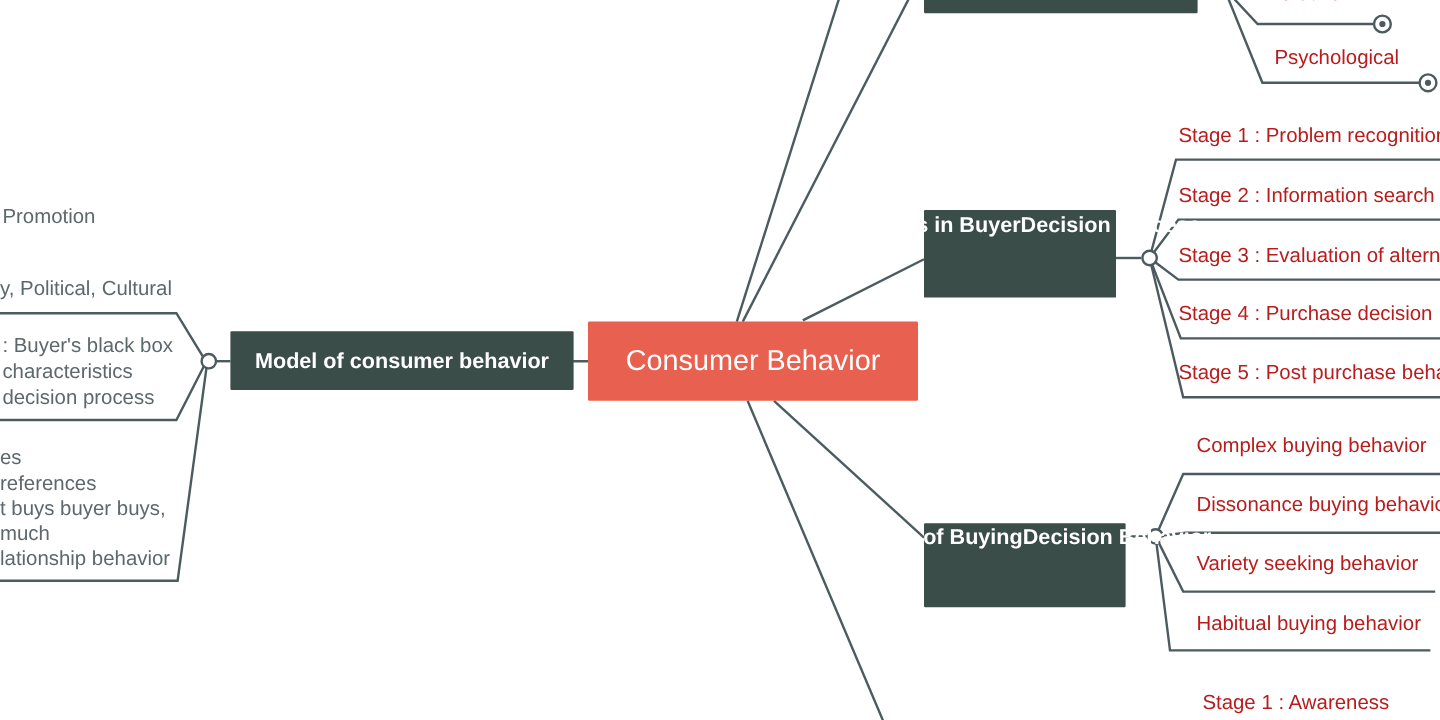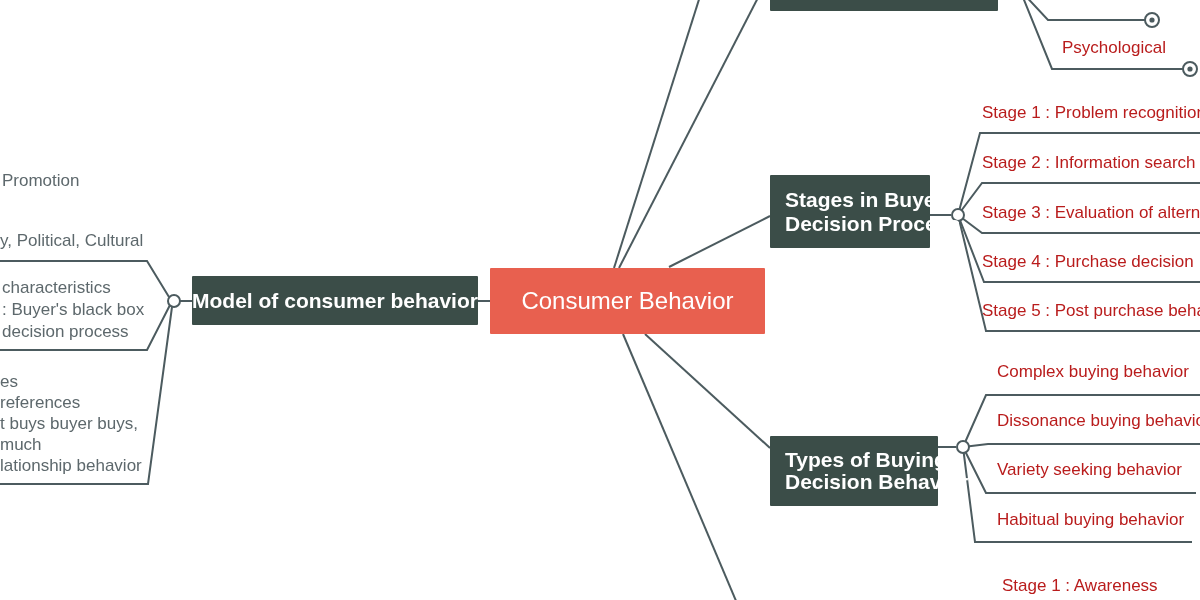--- a/index.html
+++ b/index.html
@@ -3,21 +3,21 @@
 <meta charset="utf-8">
 <style>
   html,body{margin:0;padding:0;background:#fff;}
   #canvas{
     position:relative;width:1200px;height:600px;overflow:hidden;
     background:#ffffff;font-family:"Liberation Sans",sans-serif;
   }
   #wires{position:absolute;left:0;top:0;width:1200px;height:600px;}
   .node-box{
     position:absolute;background:#3B4D48;color:#ffffff;
-    font-weight:700;font-size:21px;display:flex;flex-direction:column;
+    font-weight:700;font-size:18px;display:flex;flex-direction:row;
     justify-content:center;box-sizing:border-box;border-radius:1px;
   }
   .node-box.centered{align-items:center;text-align:center;}
   .node-box .bl{line-height:24px;white-space:nowrap;}
   .root-box{
     position:absolute;background:#E8604F;color:#ffffff;font-size:24px;
     display:flex;align-items:center;justify-content:center;
     white-space:nowrap;border-radius:1px;
   }
   .child-label{
@@ -96,22 +96,22 @@
     <span class="bl" style="line-height:22px;">Decision Behavior</span>
   </div>
 
   <div class="frag" style="left:2px;top:171px;">
     <span class="fl">Promotion</span>
   </div>
   <div class="frag" style="left:0px;top:231px;">
     <span class="fl">y, Political, Cultural</span>
   </div>
   <div class="frag" style="left:2px;top:277px;line-height:22px;">
+    <span class="fl">: Buyer's black box</span>
     <span class="fl">characteristics</span>
-    <span class="fl">: Buyer's black box</span>
     <span class="fl">decision process</span>
   </div>
   <div class="frag" style="left:0px;top:371px;line-height:21px;">
     <span class="fl">es</span>
     <span class="fl">references</span>
     <span class="fl">t buys buyer buys,</span>
     <span class="fl">much</span>
     <span class="fl">lationship behavior</span>
   </div>
 

